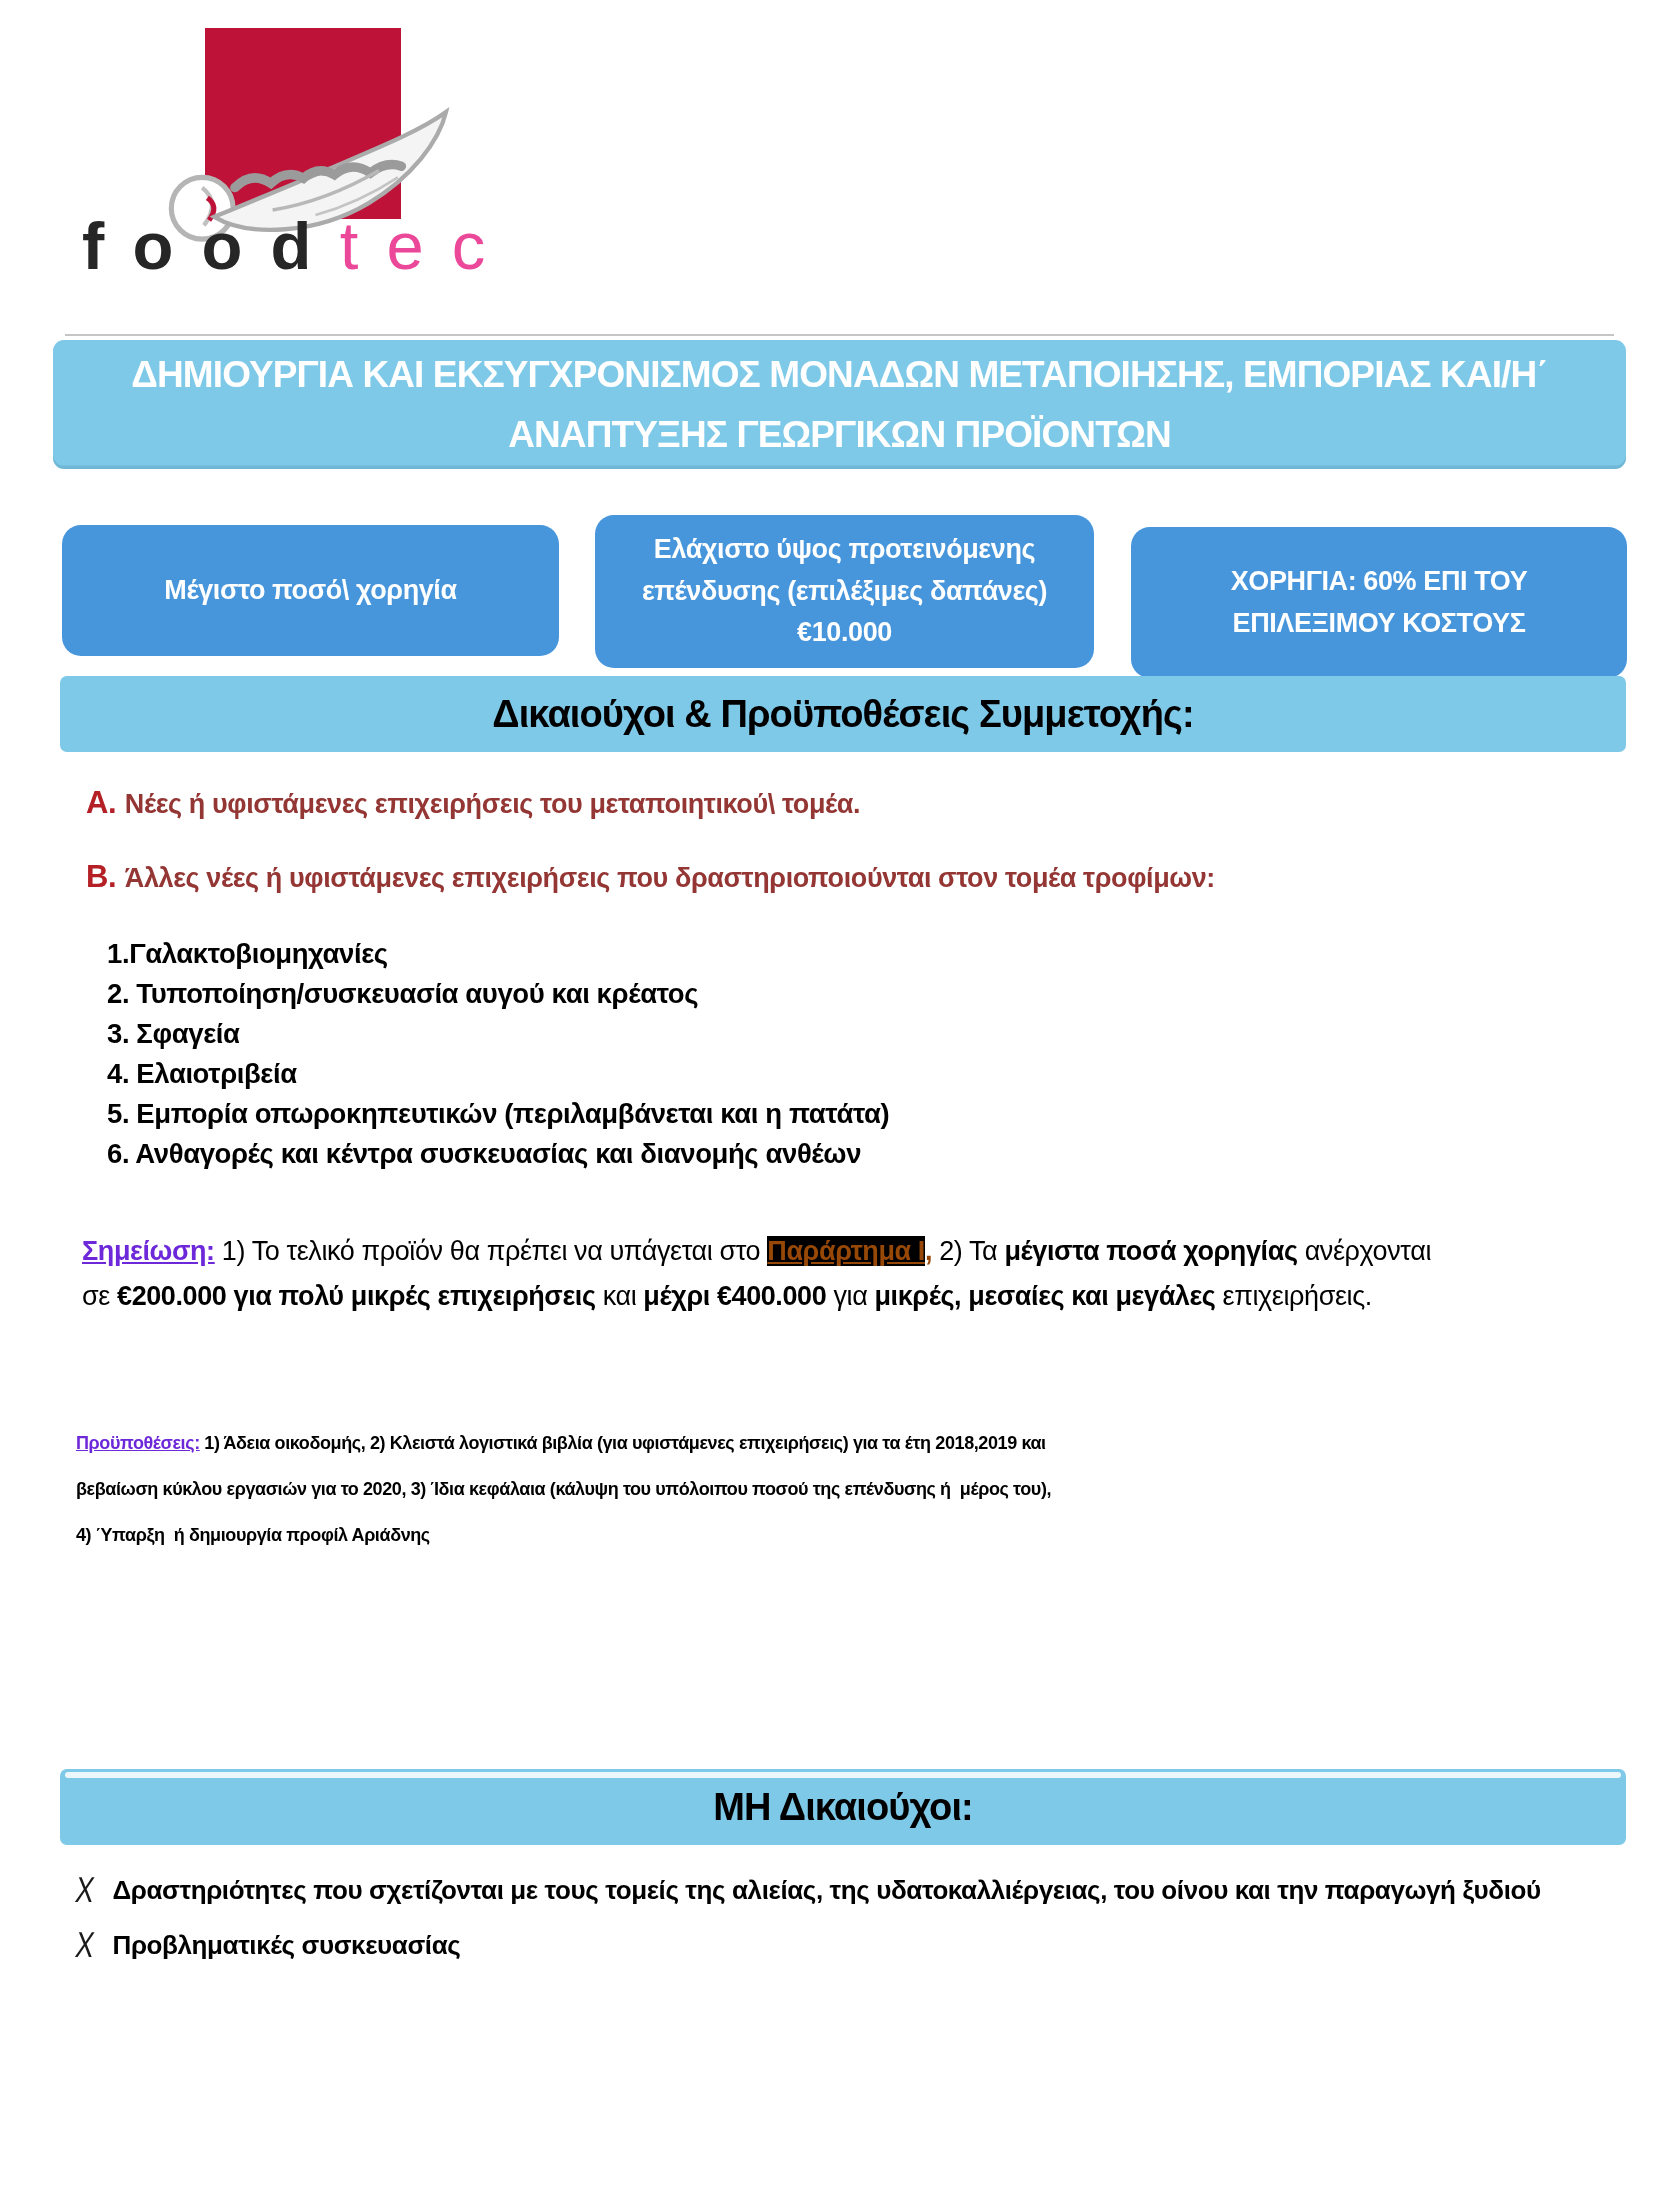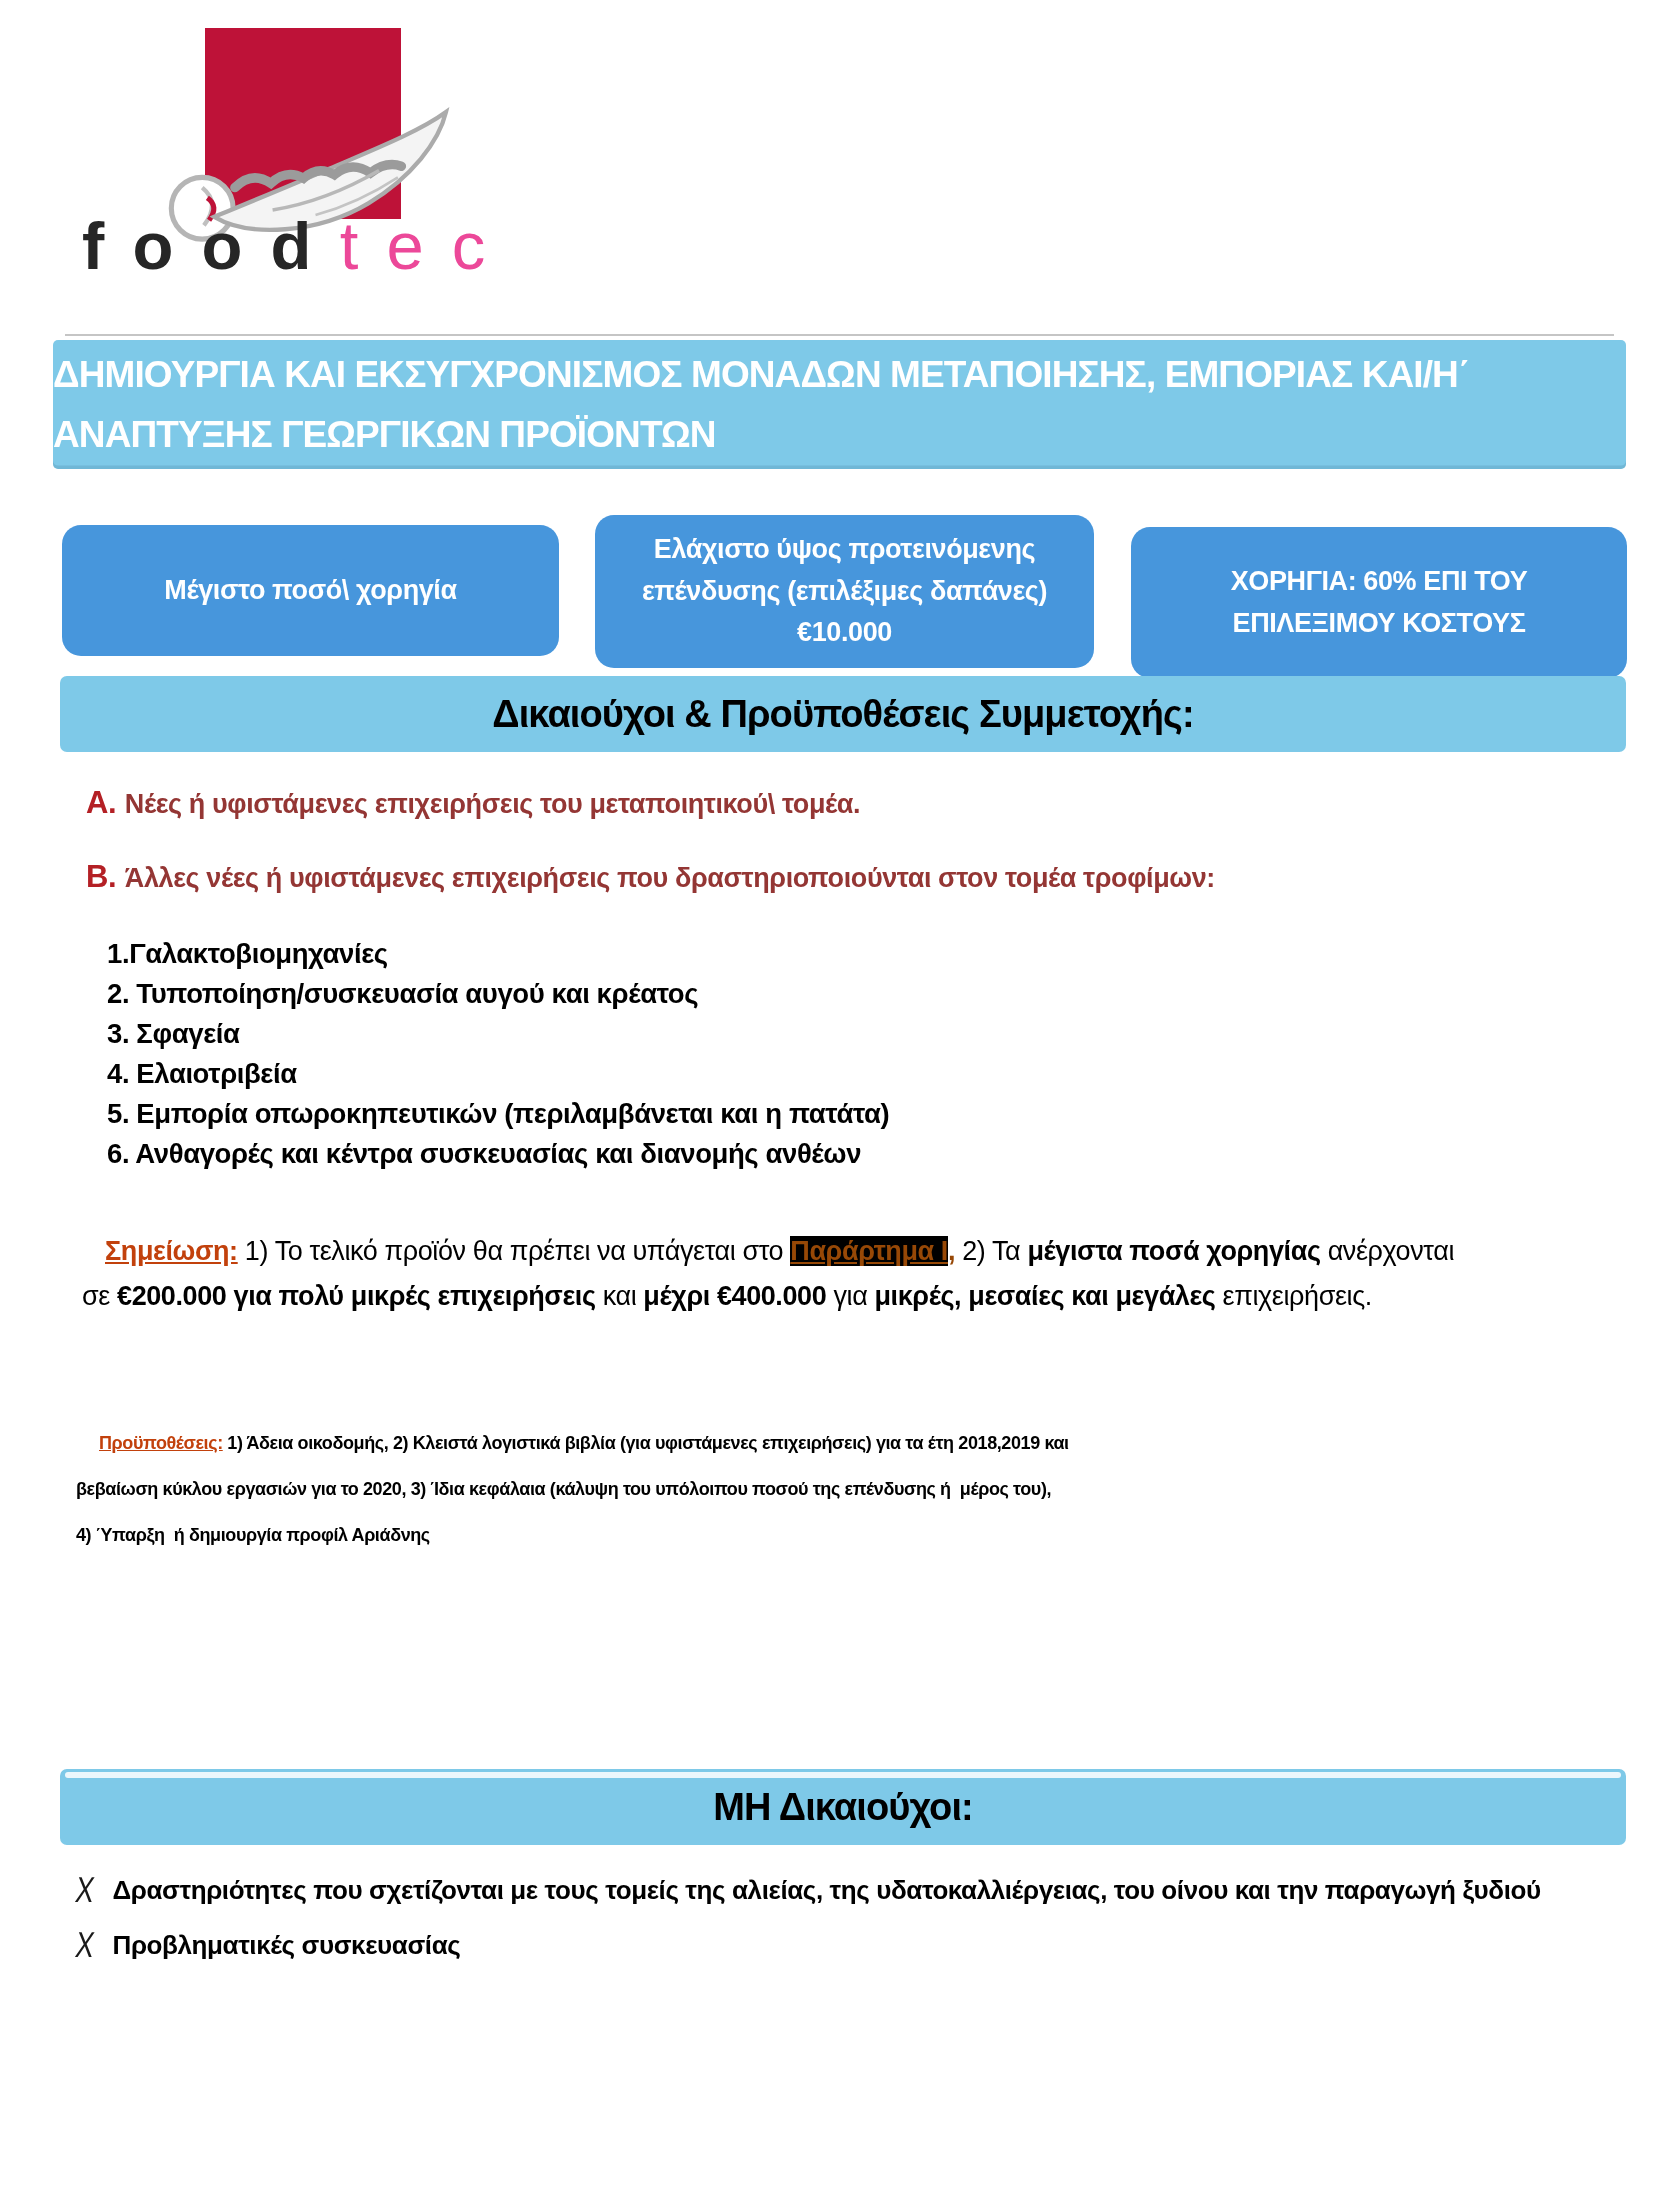--- a/index.html
+++ b/index.html
@@ -24,22 +24,22 @@
   .logo-word{
     position:absolute; left:82px; top:212px; white-space:nowrap;
     font-size:67px; color:#262626; line-height:1;
   }
   .w-bold{font-weight:800; letter-spacing:0.42em;}
   .w-light{font-weight:400; letter-spacing:0.42em; color:#ec4899;}
 
   
   .title-banner{
     position:absolute; left:53px; top:340px; width:1573px; height:129px;
-    background:#7ec9e8; border-radius:5px;
-    display:flex; flex-direction:column; justify-content:center; align-items:flex-start;
+    background:#7ec9e8; border-radius:11px;
+    display:flex; flex-direction:column; justify-content:center; align-items:center;
     box-shadow:inset 0 -3.4px 0 rgba(70,130,160,.25);
   }
   .title-banner::before{
     content:""; position:absolute; left:12px; right:12px; top:-6px; height:1.7px;
     background:rgba(110,110,110,.4);
   }
   .title-line{
     color:#ffffff; font-weight:700; font-size:37px; letter-spacing:-0.9px;
     line-height:1.62; text-align:center; white-space:nowrap;
   }
@@ -87,21 +87,21 @@
 
   
   .rich{
     position:absolute; margin:0; color:#000000;
     white-space:pre-wrap;
   }
   .note{left:82px; top:1229px; width:1549px; font-size:27px; line-height:45px; letter-spacing:-0.4px;}
   .prereq{left:76px; top:1420px; width:1566px; font-size:18px; line-height:46px; letter-spacing:-0.4px;}
   .r-normal{font-weight:400;}
   .r-bold{font-weight:700;}
-  .r-red-label{color:#c2410c; font-weight:700; text-decoration:underline;margin-left:23px;}
+  .r-red-label{color:#6d28d9; font-weight:700; text-decoration:underline;}
   .r-highlight{background:#000000; color:#974806; font-weight:700; text-decoration:underline;}
   .r-brown{color:#974806; font-weight:700;}
 
   
   .x-row{
     position:absolute; left:73px; white-space:nowrap;
     display:flex; align-items:center;
   }
   .x1{top:1872px;}
   .x2{top:1927px;}

